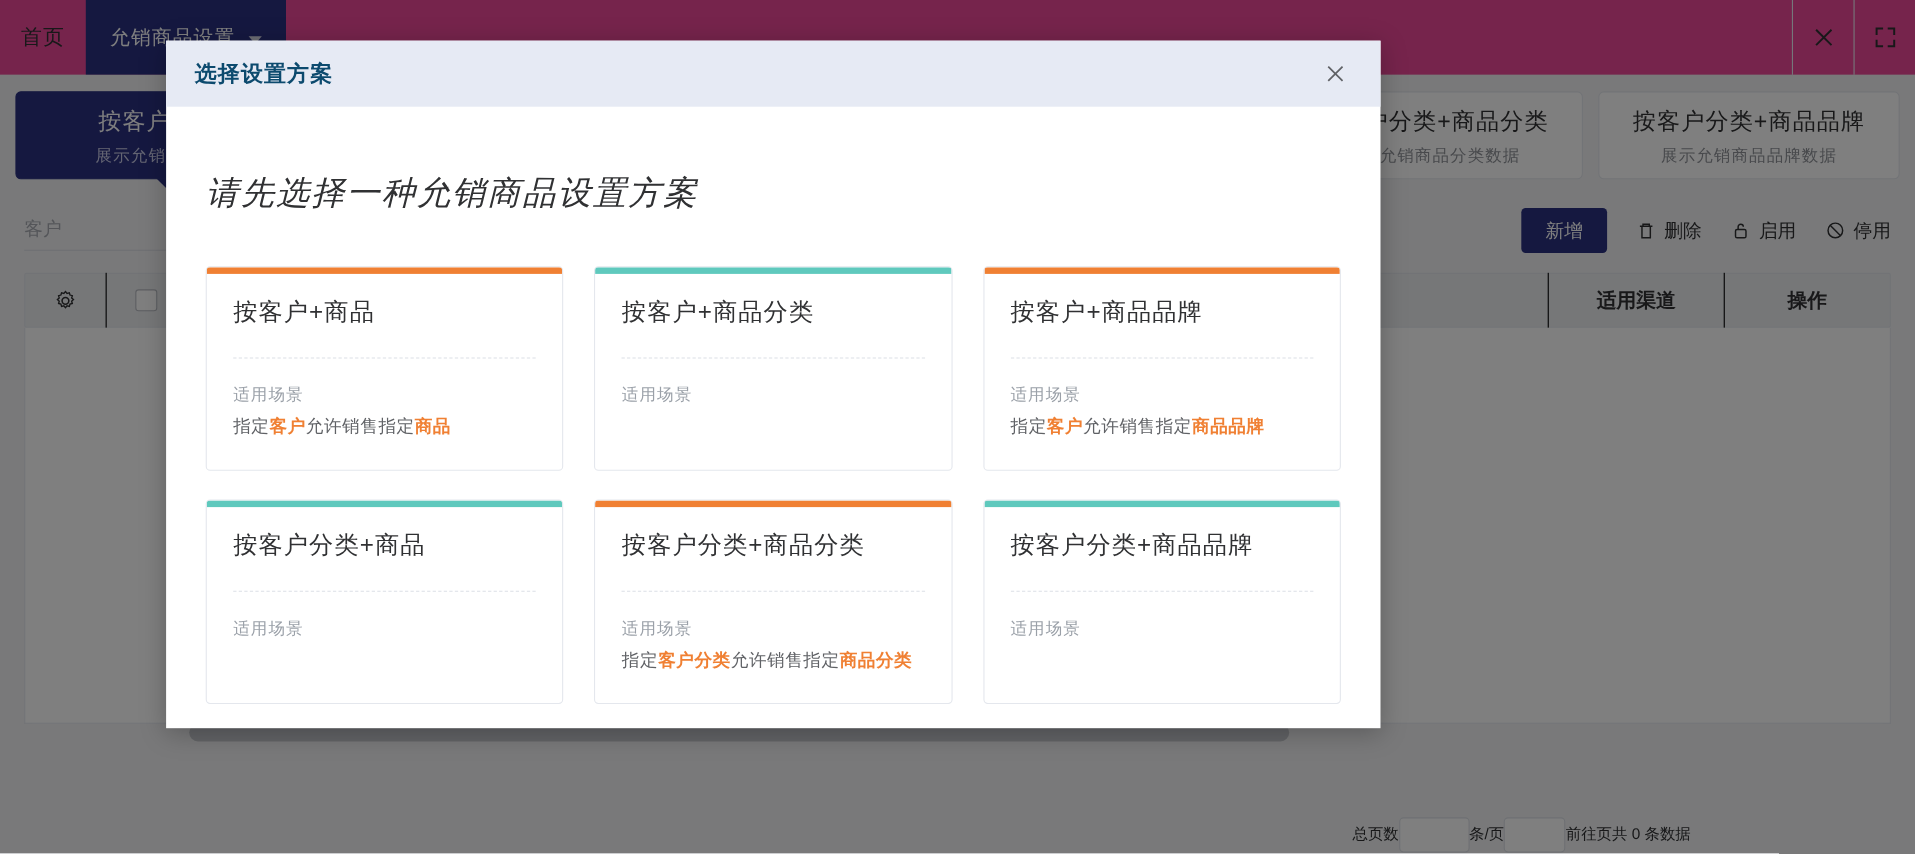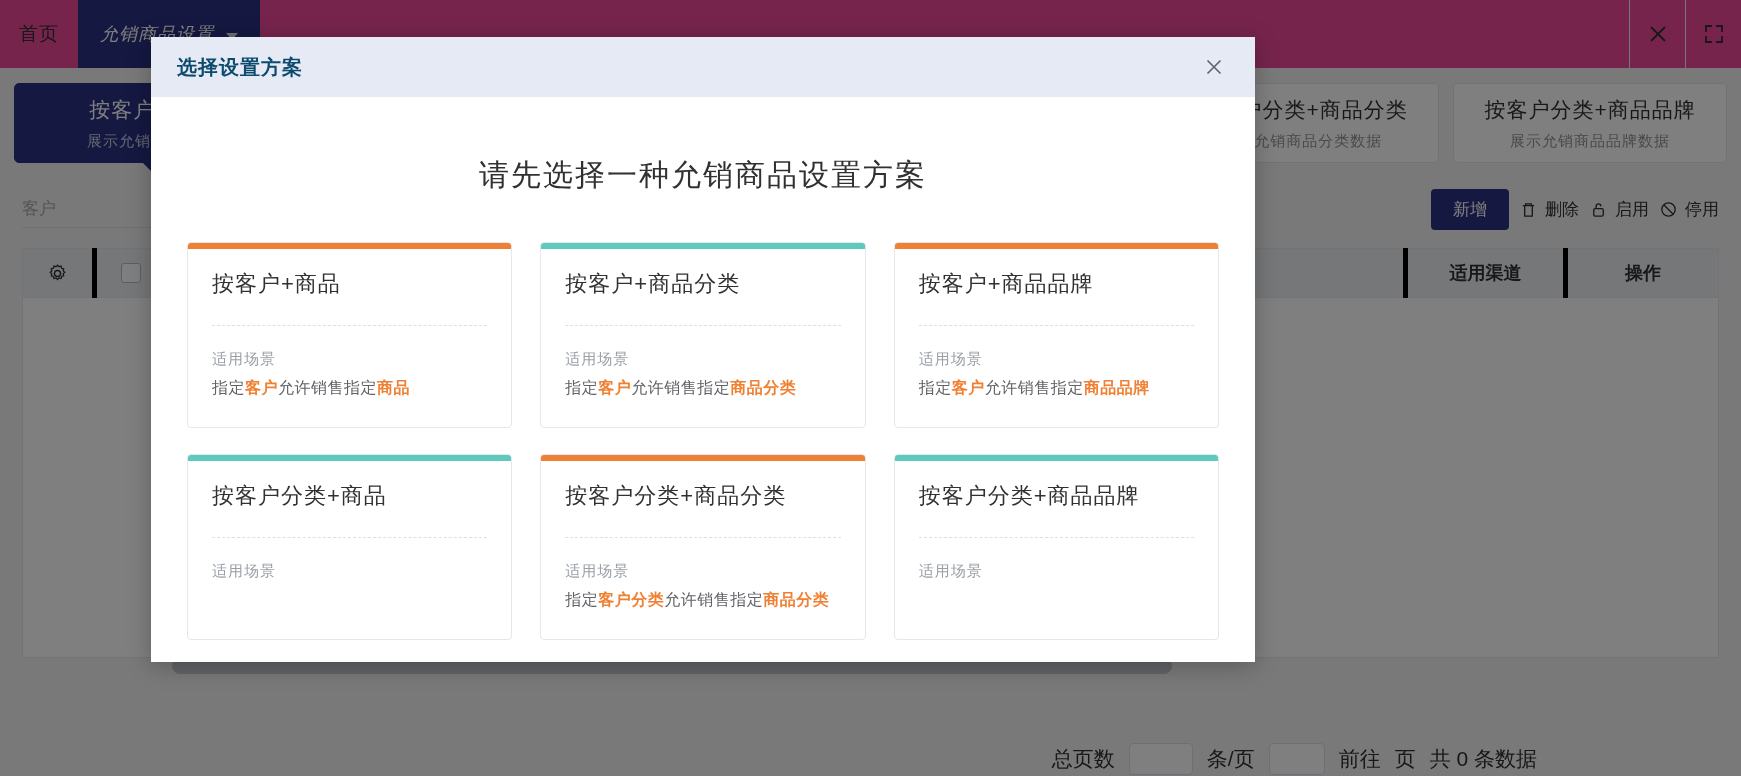--- a/index.html
+++ b/index.html
@@ -25,21 +25,21 @@
     display: flex; align-items: stretch;
   }
   .nav-tab {
     display: flex; align-items: center; justify-content: center;
     padding: 0 26px; font-size: 19px; color: #303133;
     letter-spacing: 1px;
   }
   .nav-tab.home { width: 78px; padding: 0; }
   .nav-tab.active {
     background: #2b3180; color: #ffffff; font-size: 18px;
-    padding: 0 22px; gap: 6px; font-style: italic;
+    padding: 0 22px; gap: 6px;
   }
   .caret-down {
     display: inline-block; width: 0; height: 0;
     border-left: 6px solid transparent;
     border-right: 6px solid transparent;
     border-top: 7px solid #d8dae8;
     margin-left: 6px; position: relative; top: 2px;
   }
   .topbar-spacer { flex: 1; }
   .topbar-btn {
@@ -76,41 +76,41 @@
   
   .filter-row {
     position: absolute; left: 0; top: 178px; width: 1741px; height: 62px;
     display: flex; align-items: center; padding: 0 22px;
   }
   .filter-field {
     width: 230px; border-bottom: 1px solid #dcdfe6; height: 38px;
     display: flex; align-items: center; font-size: 17px; color: #a8abb2;
   }
   .filter-spacer { flex: 1; }
-  .toolbar-actions { display: flex; align-items: center; gap: 10px; }
+  .toolbar-actions { display: flex; align-items: center; gap: 26px; }
   .btn-primary {
     background: #2b3180; color: #fff; border-radius: 4px;
     padding: 9px 22px; font-size: 17px;
   }
   .tb-action {
     display: flex; align-items: center; gap: 7px;
     font-size: 17px; color: #303133;
   }
   .tb-action svg { display: block; }
 
   
   .table-head {
     position: absolute; left: 22px; top: 248px; width: 1697px; height: 50px;
     background: #eceef1; display: flex; align-items: center;
     border: 1px solid #e4e7ed; border-radius: 2px;
   }
   .th {
     height: 50px; display: flex; align-items: center; justify-content: center;
     font-size: 18px; font-weight: bold; color: #303133;
-    border-right: 5px solid #000000;
+    border-right: 1px solid #000000;
   }
   .th.gear { width: 74px; }
   .th.check { width: 72px; }
   .th.flex { flex: 1; }
   .th.chan { width: 160px; }
   .th.op { width: 150px; border-right: none; }
   .cb {
     width: 20px; height: 20px; border: 1px solid #b9bcc2;
     border-radius: 3px; background: #fff;
   }
@@ -128,21 +128,21 @@
   }
   .hscroll-thumb {
     position: absolute; left: 150px; top: 0; width: 1000px; height: 16px;
     background: #c5c7cc; border-radius: 8px;
   }
 
   
   .pager {
     position: absolute; left: 0; top: 742px; width: 1573px; height: 34px;
     display: flex; align-items: center; justify-content: flex-end;
-    padding-right: 36px; gap: 14px; font-size: 21px; color: #303133;
+    padding-right: 36px; font-size: 14px; color: #303133;
   }
   .pager-box {
     width: 64px; height: 32px; border: 1px solid #dcdfe6; border-radius: 4px;
     background: #fff;
   }
   .pager-box.small { width: 56px; }
 
   
   .dim-overlay {
     position: absolute; inset: 0; background: rgba(0,0,0,0.5);
@@ -160,22 +160,22 @@
   .modal-title {
     font-size: 20px; font-weight: bold; color: #0c4a6e; letter-spacing: 1px;
   }
   .modal-header-spacer { flex: 1; }
   .modal-close {
     width: 30px; height: 30px; display: flex; align-items: center; justify-content: center;
     color: #606266; cursor: pointer;
   }
   .modal-body { padding: 0 36px; }
   .modal-heading {
-    text-align: center; font-size: 30px; color: #303133;
-    letter-spacing: 2px; padding: 58px 0 46px;
+    text-align: left; font-size: 30px; color: #303133;
+    letter-spacing: 2px; padding: 58px 0 46px; font-style: italic;
   }
 
   .card-grid {
     display: grid; grid-template-columns: repeat(3, 1fr);
     gap: 26px 28px;
   }
   .plan-card {
     background: #ffffff; border: 1px solid #e4e7ed; border-radius: 4px;
     height: 186px; position: relative; overflow: hidden;
     cursor: pointer;
@@ -347,21 +347,20 @@
             <div class="plan-desc"><span>指定</span><b>客户</b><span>允许销售指定</span><b>商品</b></div>
           </div>
         </div>
 
         <div class="plan-card">
           <div class="accent" style="background: rgb(95, 201, 189);"></div>
           <div class="plan-card-inner">
             <div class="plan-title">按客户+商品分类</div>
             <div class="plan-divider"></div>
             <div class="plan-label">适用场景</div>
-            <div class="plan-desc"><span>指定</span><b>客户</b><span>允许销售指定</span><b>商品分类</b></div>
           </div>
         </div>
 
         <div class="plan-card">
           <div class="accent" style="background: rgb(240, 128, 51);"></div>
           <div class="plan-card-inner">
             <div class="plan-title">按客户+商品品牌</div>
             <div class="plan-divider"></div>
             <div class="plan-label">适用场景</div>
             <div class="plan-desc"><span>指定</span><b>客户</b><span>允许销售指定</span><b>商品品牌</b></div>

